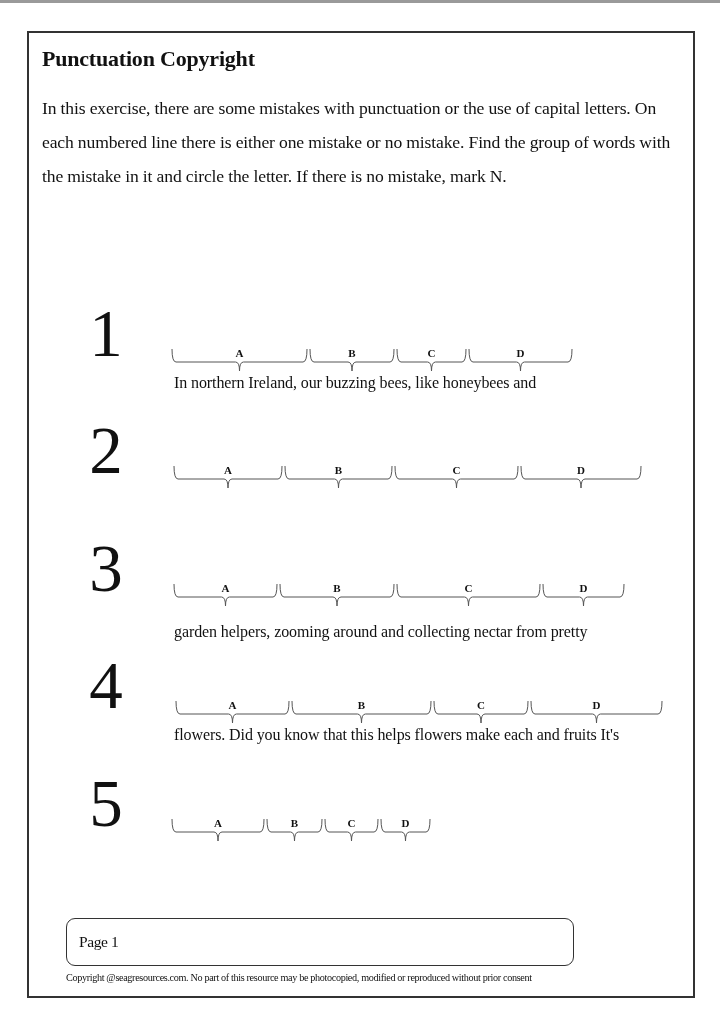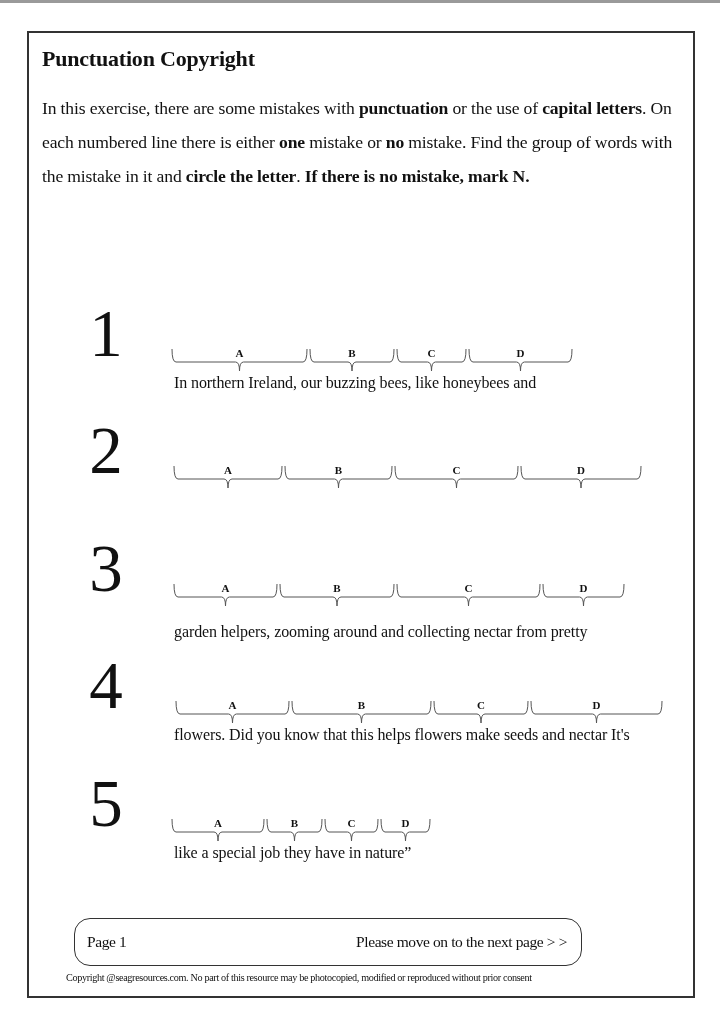--- a/index.html
+++ b/index.html
@@ -18,39 +18,39 @@
     border: 2px solid #333333; box-sizing: content-box;
   }
   .title {
     position: absolute; left: 42px; top: 46px; margin: 0;
     font-size: 22px; font-weight: bold; letter-spacing: -0.2px;
   }
   .instructions {
     position: absolute; left: 42px; top: 91px; width: 636px; margin: 0;
     font-size: 17.6px; line-height: 34px; letter-spacing: -0.15px;
   }
-  .instructions b { font-weight: bold; }
+  .instructions b { font-weight: normal; }
   .item { position: absolute; left: 0; width: 720px; height: 110px; }
   .item-number {
     position: absolute; left: 84px; width: 44px; text-align: center;
     font-size: 67px; line-height: 1; top: 0;
   }
   .item-sentence {
     position: absolute; left: 174px; font-size: 16px; white-space: nowrap;
     letter-spacing: -0.1px;
     margin-top: 48px;
   }
   .brace-svg { position: absolute; left: 0; top: 0; overflow: visible; }
   .brace-label {
     position: absolute; font-size: 11px; font-weight: bold;
     transform: translateX(-50%); line-height: 1;
   }
   .footer-box {
     position: absolute; left: 66px; top: 918px; width: 508px; height: 48px;
-    border: 1.5px solid #333333; border-radius: 16px; box-sizing: border-box; margin-left: 8px;
+    border: 1.5px solid #333333; border-radius: 9px; box-sizing: border-box;
   }
   .footer-page {
     position: absolute; left: 12px; top: 14px; font-size: 15.5px;
     letter-spacing: -0.4px;
   }
   .footer-next {
     position: absolute; right: 14px; top: 14px; font-size: 15.5px;
     letter-spacing: -0.4px;
   }
   .copyright {
@@ -106,46 +106,44 @@
       <div class="brace-label" style="left: 583.5px; top: 48px;">D</div>
       <svg class="brace-svg" width="720" height="110">
         <path d="M 174 49 Q 174 62 178 62 L 221.5 62 Q 225.5 62 225.5 71 Q 225.5 62 229.5 62 L 273 62 Q 277 62 277 49" fill="none" stroke="#555555" stroke-width="1"></path>
         <path d="M 280 49 Q 280 62 284 62 L 333 62 Q 337 62 337 71 Q 337 62 341 62 L 390 62 Q 394 62 394 49" fill="none" stroke="#555555" stroke-width="1"></path>
         <path d="M 397 49 Q 397 62 401 62 L 464.5 62 Q 468.5 62 468.5 71 Q 468.5 62 472.5 62 L 536 62 Q 540 62 540 49" fill="none" stroke="#555555" stroke-width="1"></path>
         <path d="M 543 49 Q 543 62 547 62 L 579.5 62 Q 583.5 62 583.5 71 Q 583.5 62 587.5 62 L 620 62 Q 624 62 624 49" fill="none" stroke="#555555" stroke-width="1"></path>
       </svg>
     </div>
     <div class="item" style="top: 652px;">
       <div class="item-number">4</div>
-      <div class="item-sentence" style="top: 26px;">flowers. Did you know that this helps flowers make seeds and nectar It's</div>
+      <div class="item-sentence" style="top: 26px;">flowers. Did you know that this helps flowers make each and fruits It's</div>
       <div class="brace-label" style="left: 232.5px; top: 48px;">A</div>
       <div class="brace-label" style="left: 361.5px; top: 48px;">B</div>
       <div class="brace-label" style="left: 481px; top: 48px;">C</div>
       <div class="brace-label" style="left: 596.5px; top: 48px;">D</div>
       <svg class="brace-svg" width="720" height="110">
         <path d="M 176 49 Q 176 62 180 62 L 228.5 62 Q 232.5 62 232.5 71 Q 232.5 62 236.5 62 L 285 62 Q 289 62 289 49" fill="none" stroke="#555555" stroke-width="1"></path>
         <path d="M 292 49 Q 292 62 296 62 L 357.5 62 Q 361.5 62 361.5 71 Q 361.5 62 365.5 62 L 427 62 Q 431 62 431 49" fill="none" stroke="#555555" stroke-width="1"></path>
         <path d="M 434 49 Q 434 62 438 62 L 477 62 Q 481 62 481 71 Q 481 62 485 62 L 524 62 Q 528 62 528 49" fill="none" stroke="#555555" stroke-width="1"></path>
         <path d="M 531 49 Q 531 62 535 62 L 592.5 62 Q 596.5 62 596.5 71 Q 596.5 62 600.5 62 L 658 62 Q 662 62 662 49" fill="none" stroke="#555555" stroke-width="1"></path>
       </svg>
     </div>
     <div class="item" style="top: 770px;">
       <div class="item-number">5</div>
-      <div class="item-sentence" style="top: 26px;">like a special job they have in nature”</div>
       <div class="brace-label" style="left: 218px; top: 48px;">A</div>
       <div class="brace-label" style="left: 294.5px; top: 48px;">B</div>
       <div class="brace-label" style="left: 351.5px; top: 48px;">C</div>
       <div class="brace-label" style="left: 405.5px; top: 48px;">D</div>
       <svg class="brace-svg" width="720" height="110">
         <path d="M 172 49 Q 172 62 176 62 L 214 62 Q 218 62 218 71 Q 218 62 222 62 L 260 62 Q 264 62 264 49" fill="none" stroke="#555555" stroke-width="1"></path>
         <path d="M 267 49 Q 267 62 271 62 L 290.5 62 Q 294.5 62 294.5 71 Q 294.5 62 298.5 62 L 318 62 Q 322 62 322 49" fill="none" stroke="#555555" stroke-width="1"></path>
         <path d="M 325 49 Q 325 62 329 62 L 347.5 62 Q 351.5 62 351.5 71 Q 351.5 62 355.5 62 L 374 62 Q 378 62 378 49" fill="none" stroke="#555555" stroke-width="1"></path>
         <path d="M 381 49 Q 381 62 385 62 L 401.5 62 Q 405.5 62 405.5 71 Q 405.5 62 409.5 62 L 426 62 Q 430 62 430 49" fill="none" stroke="#555555" stroke-width="1"></path>
       </svg>
     </div>
   </div>
 
 <div class="footer-box">
   <span class="footer-page">Page 1</span>
-  <span class="footer-next">Please move on to the next page &gt; &gt;</span>
 </div>
 
 <div class="copyright">Copyright @seagresources.com. No part of this resource may be photocopied, modified or reproduced without prior consent</div>
 
 </body></html>

